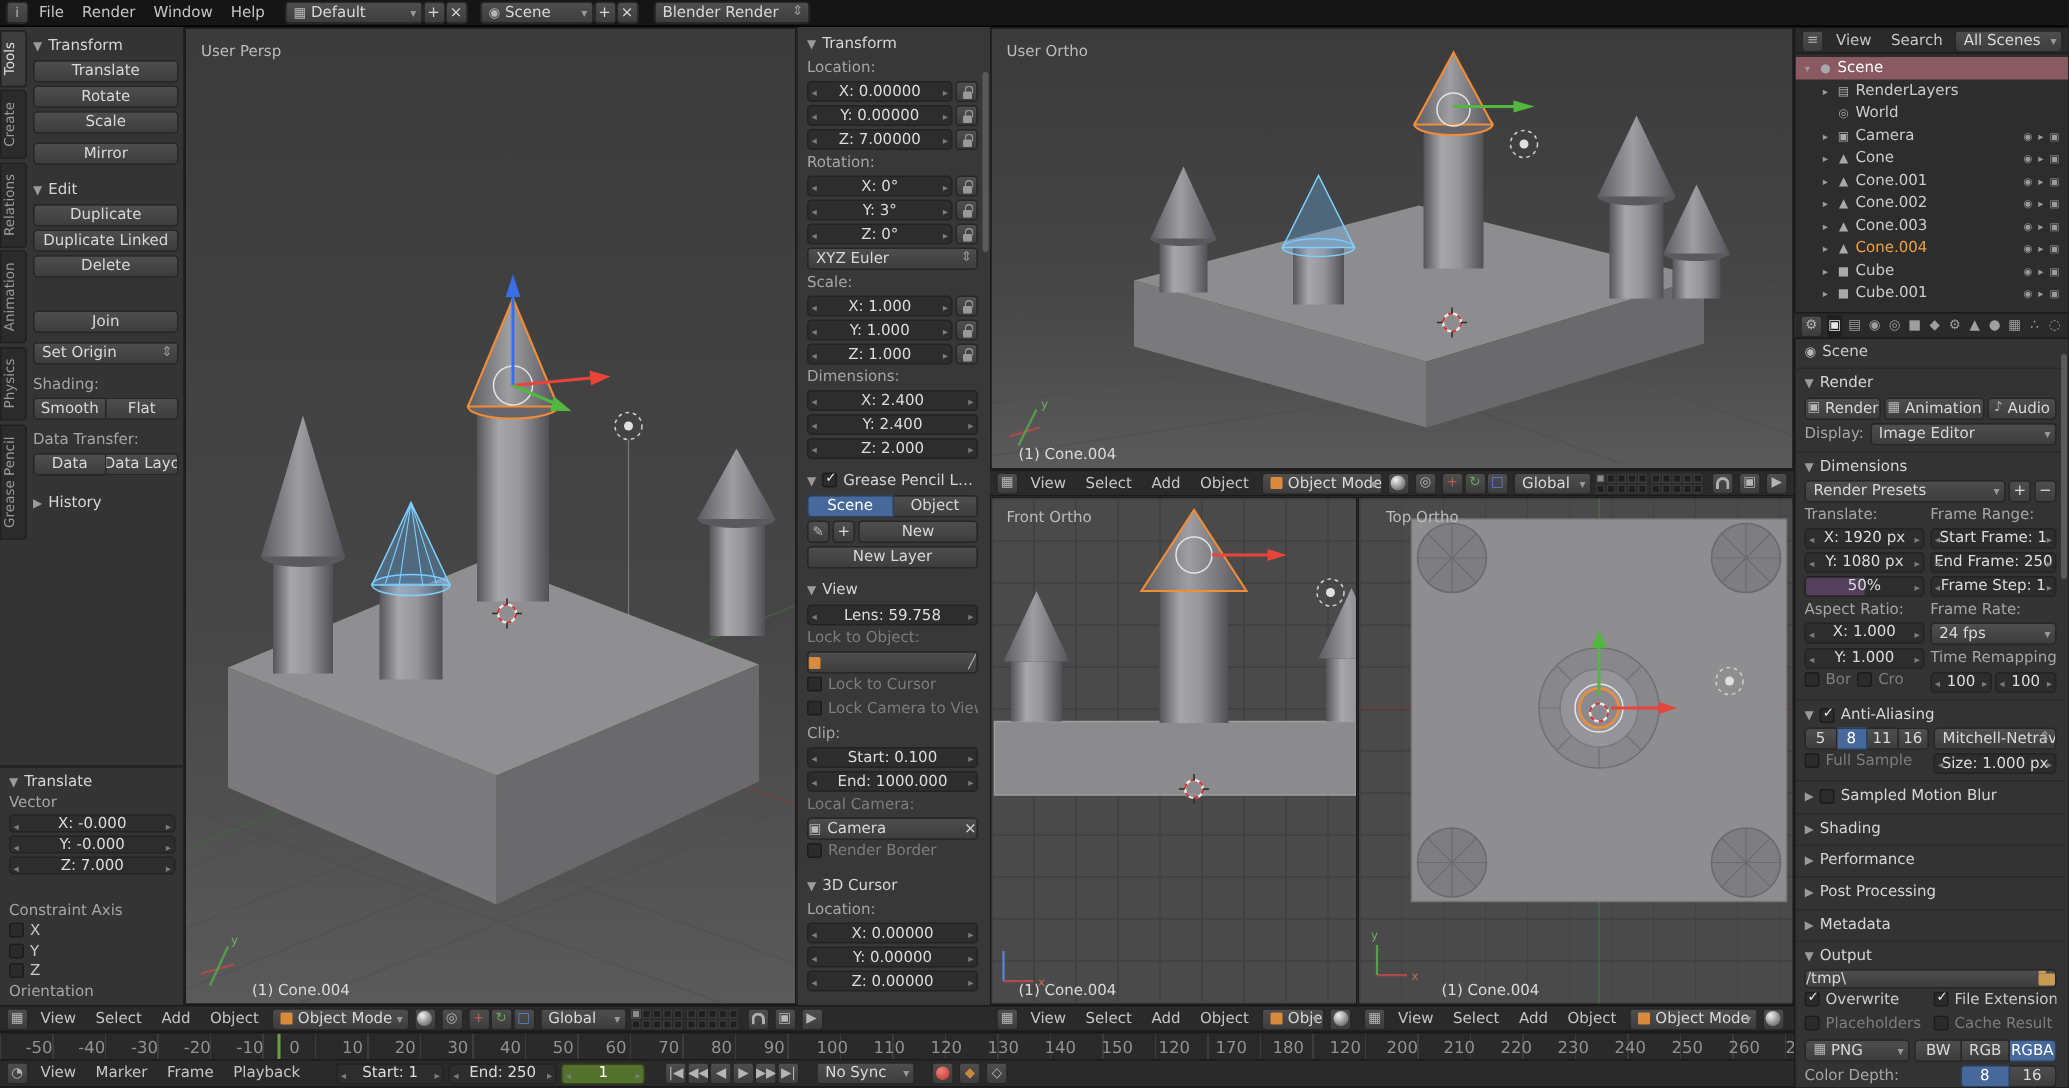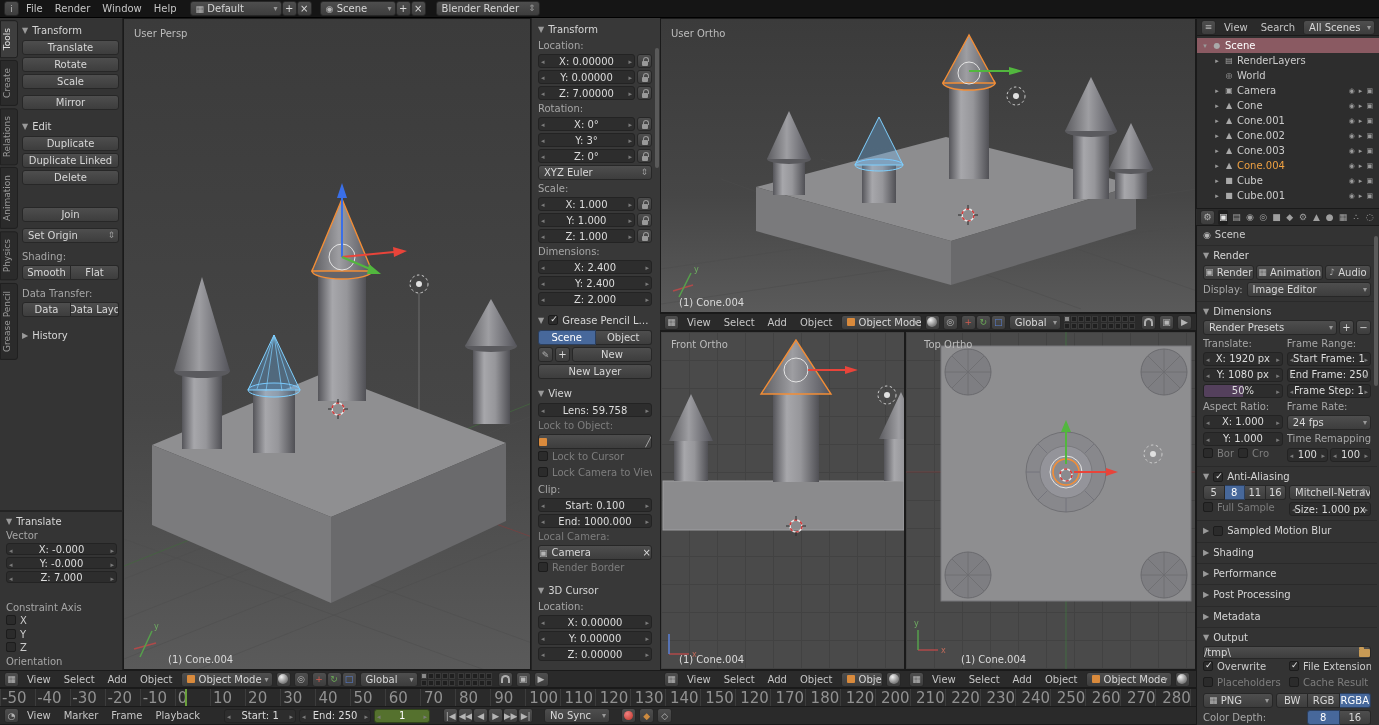--- a/index.html
+++ b/index.html
@@ -78,21 +78,21 @@
 .ol-tog{margin-left:auto;display:flex;gap:4px;color:#9a9a9a;font-size:7px}
 
 #ptabs{left:1196px;top:208px;width:183px;height:18px}
 #ptabs .tab{width:15px;height:15px;display:flex;align-items:center;justify-content:center;color:#9f9f9f;font-size:9px;border-radius:2px}
 #ptabs .tab.on{background:#1f1f1f;color:#e8e8e8}
 #props{left:1196px;top:226px;width:183px;height:499px;background:#333;border-left:1px solid #1a1a1a;padding:2px 8px 0 6px;display:flex;flex-direction:column;gap:2px;overflow:hidden}
 .pansep{border-top:1px solid #2a2a2a;margin:2px -6px 1px}
 .g2{display:grid;grid-template-columns:1fr 1fr;gap:2px 4px}
 
 #ruler{left:0;top:688px;width:1196px;height:18px;background:#2a2a2a;border-top:1px solid #1a1a1a;display:flex;align-items:flex-end;overflow:hidden;background-image:repeating-linear-gradient(90deg,#3c3c3c 0 1px,transparent 1px 35px)}
-.rn{flex:0 0 35.17px;font-size:15px;color:#919191;padding-left:2px;line-height:15px}
+.rn{flex:0 0 35.17px;font-size:11px;color:#919191;padding-left:17px;line-height:15px}
 #playhead{position:absolute;left:185px;top:0;width:2px;height:18px;background:#6ba03c}
 #tlhdr{left:0;top:706px;width:1196px;height:19px}
 .num.cur{background:#55712e;border-color:#31451a;color:#fff}
 svg text{font-family:"DejaVu Sans",sans-serif}
 </style>
 </head>
 <body>
 
 <div id="app">
 

